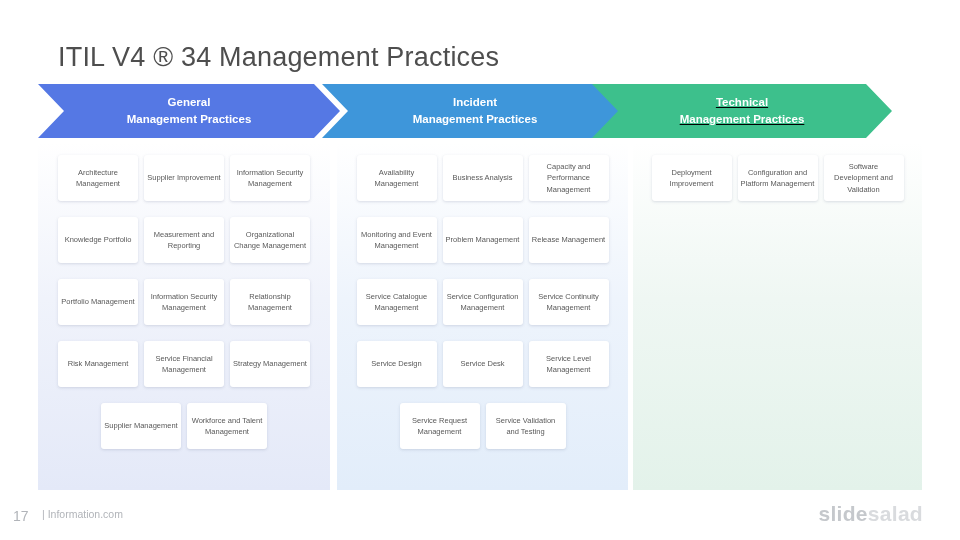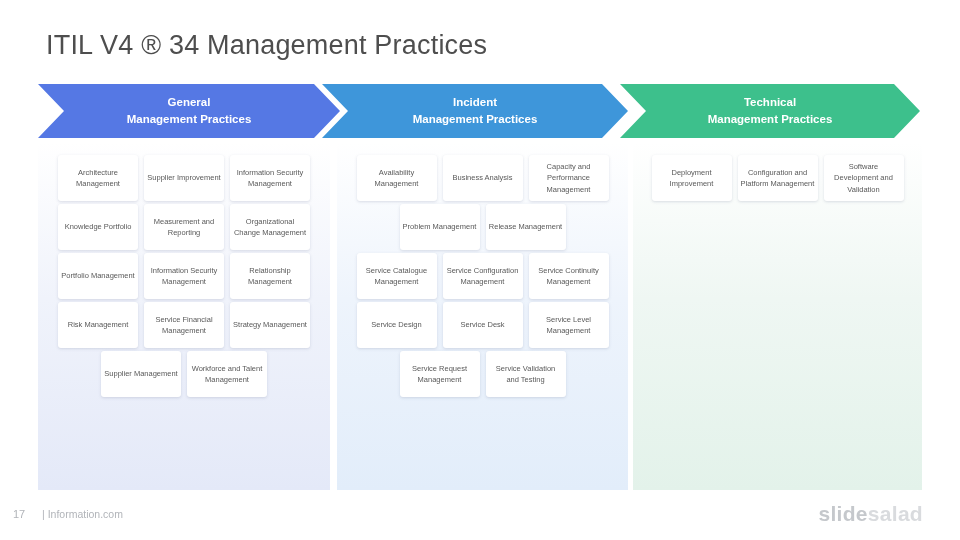--- a/index.html
+++ b/index.html
@@ -1,60 +1,60 @@
 <!DOCTYPE html>
 <html><head>
 <meta charset="utf-8">
 <style>
   html,body{margin:0;padding:0;background:#fff;}
   .slide{
     position:relative;width:960px;height:540px;background:#ffffff;overflow:hidden;
     font-family:"Liberation Sans", sans-serif;
   }
   .title{
-    position:absolute;left:42px;top:26px;margin:4px;
+    position:absolute;left:42px;top:26px;margin:16px;
     font-size:27px;font-weight:500;color:#4e4e4e;letter-spacing:0.2px;
   }
   
   .arrow{
     position:absolute;top:84px;height:54px;
     clip-path:polygon(0 0, calc(100% - 26px) 0, 100% 50%, calc(100% - 26px) 100%, 0 100%, 26px 50%);
     display:flex;align-items:center;justify-content:center;
   }
   .arrow-1{left:38px;width:302px;}
   .arrow-2{left:322px;width:306px;}
-  .arrow-3{left:620px;width:300px;}
+  .arrow-3{left:592px;width:300px;text-decoration:underline;}
   .arrow-label{
     text-align:center;color:#ffffff;font-weight:bold;font-size:11.5px;line-height:1.45;
     padding:0 26px;width:100%;
   }
   .arrow-label span{display:block;}
   
   .panel{
     position:absolute;top:142px;height:348px;box-sizing:border-box;padding-top:13px;
   }
   .panel-1{left:38px;width:292px;
     background:linear-gradient(180deg,#ffffff 0%,#f0f3fb 45%,#e4e9f8 100%);}
   .panel-2{left:337px;width:291px;
     background:linear-gradient(180deg,#ffffff 0%,#eef4fc 45%,#e2edfa 100%);}
   .panel-3{left:633px;width:289px;
     background:linear-gradient(180deg,#ffffff 0%,#eff7f3 45%,#e3f2ea 100%);}
   .card-row{
-    display:flex;justify-content:center;align-items:center;gap:6px;margin-bottom:3px;
+    display:flex;justify-content:center;align-items:center;gap:6px;margin-bottom:16px;
   }
   .card{
     width:80px;min-height:46px;box-sizing:border-box;padding:5px 3px;
     background:#ffffff;border-radius:3px;
     box-shadow:0 1px 3px rgba(100,110,140,0.22);
     display:flex;align-items:center;justify-content:center;text-align:center;
     font-size:7.5px;line-height:1.5;color:#595959;
   }
   
   .footer{position:absolute;left:0;right:0;top:502px;height:30px;}
-  .page-number{position:absolute;left:13px;top:6px;font-size:11px;color:#b1b4b9;}
+  .page-number{position:absolute;left:13px;top:6px;font-size:14px;color:#b1b4b9;}
   .site-label{position:absolute;left:42px;top:6px;font-size:10.5px;color:#b1b4b9;}
   .logo{position:absolute;right:37px;top:0;font-size:21px;font-weight:bold;letter-spacing:0.3px;}
   .logo .part1{color:#c5c8cc;}
   .logo .part2{color:#d9dbde;}
 </style>
 </head>
 <body>
 
 <div class="slide">
 
@@ -106,20 +106,21 @@
     </div>
   </div>
 
   <div class="panel panel-2">
     <div class="card-row">
       <div class="card">Availability Management</div>
       <div class="card">Business Analysis</div>
       <div class="card">Capacity and Performance Management</div>
     </div>
     <div class="card-row">
+      <div class="card">Monitoring and Event Management</div>
       <div class="card">Problem Management</div>
       <div class="card">Release Management</div>
     </div>
     <div class="card-row">
       <div class="card">Service Catalogue Management</div>
       <div class="card">Service Configuration Management</div>
       <div class="card">Service Continuity Management</div>
     </div>
     <div class="card-row">
       <div class="card">Service Design</div>

